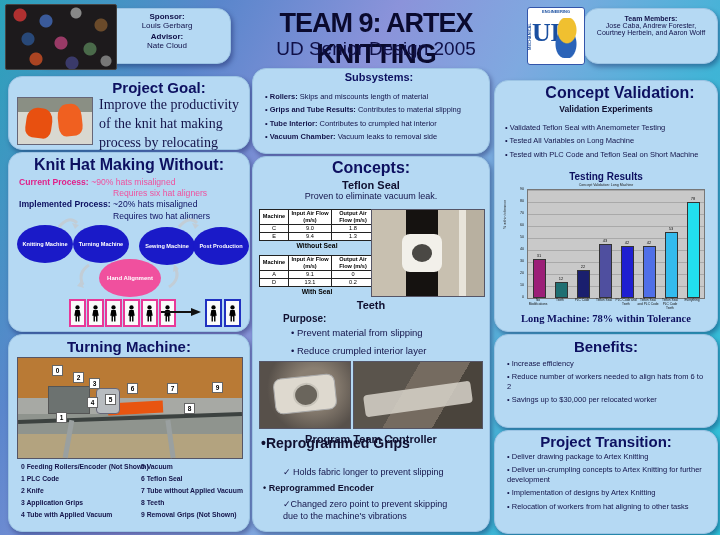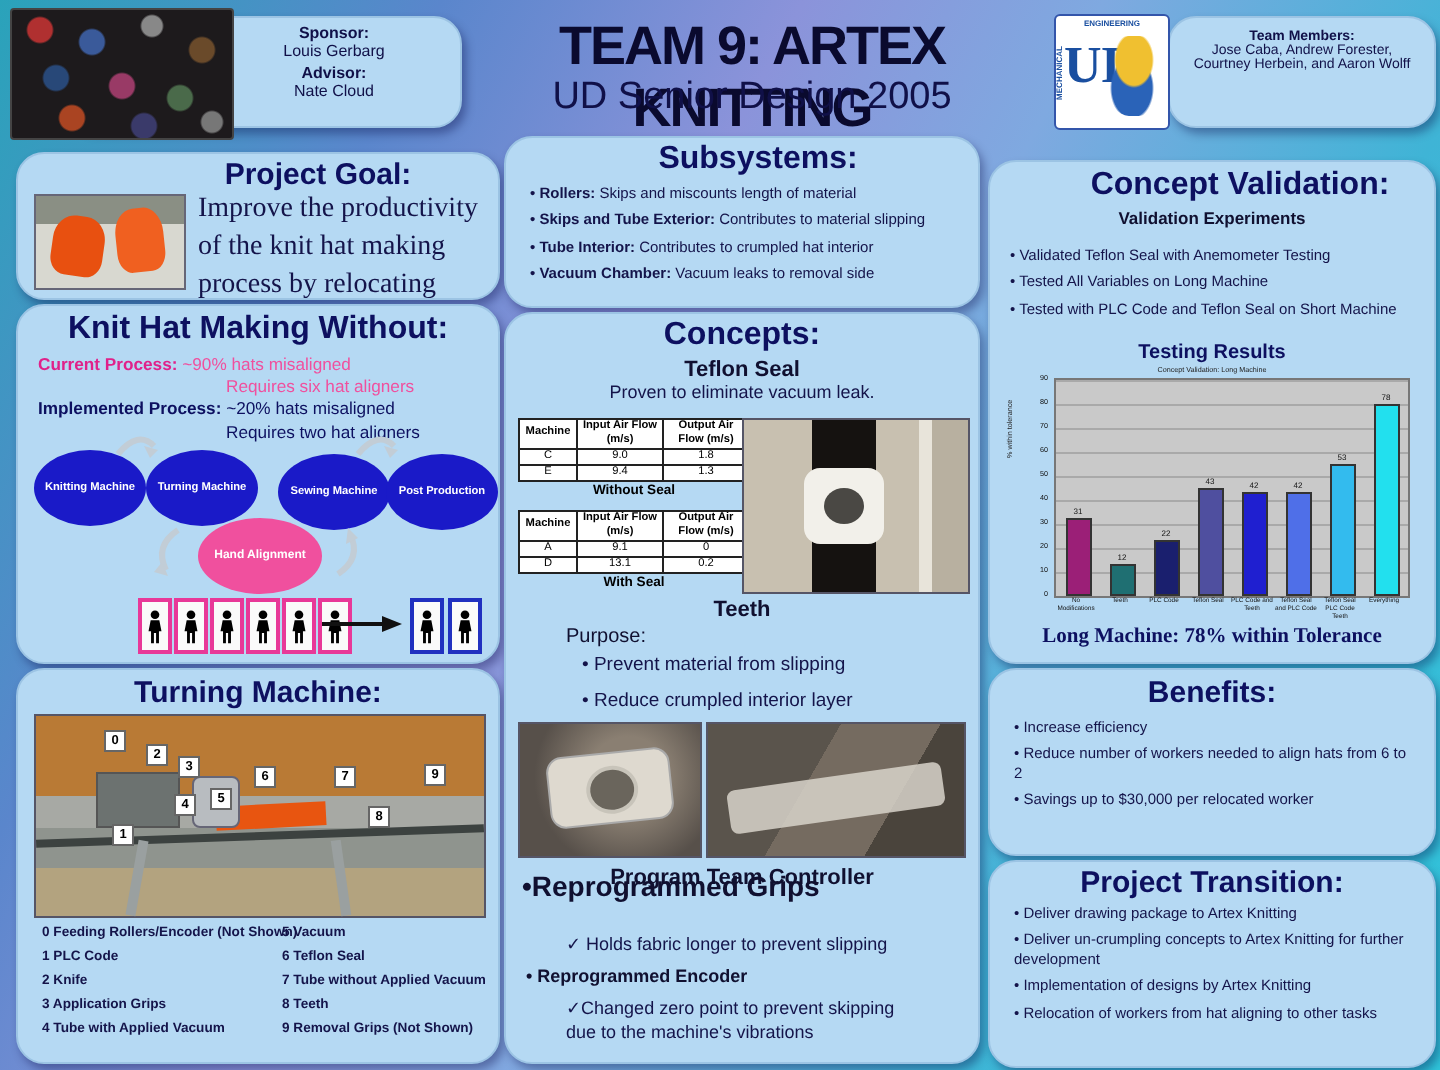--- a/index.html
+++ b/index.html
@@ -228,24 +228,24 @@
   <div class="abs legend" style="left:132px;top:126px;">
     <div>5 Vacuum</div>
     <div>6 Teflon Seal</div>
     <div>7 Tube without Applied Vacuum</div>
     <div>8 Teeth</div>
     <div>9 Removal Grips (Not Shown)</div>
   </div>
 </div>
 
 <div class="panel" style="left:252px;top:68px;width:236px;height:84px;">
-  <div class="ptitle" style="font-size:16px;margin-top:2px;padding-left:16px;">Subsystems:</div>
+  <div class="ptitle" style="font-size:11px;margin-top:2px;padding-left:16px;">Subsystems:</div>
   <div class="abs blist" style="left:12px;top:23px;font-size:7.5px;">
     <div><b>• Rollers:</b><span> Skips and miscounts length of material</span></div>
-    <div><b>• Skips and Tube Exterior:</b><span> Contributes to material slipping</span></div>
+    <div><b>• Grips and Tube Results:</b><span> Contributes to material slipping</span></div>
     <div><b>• Tube Interior:</b><span> Contributes to crumpled hat interior</span></div>
     <div><b>• Vacuum Chamber:</b><span> Vacuum leaks to removal side</span></div>
   </div>
 </div>
 
 <div class="panel" style="left:252px;top:156px;width:236px;height:374px;">
   <div class="ptitle" style="font-size:16px;margin-top:2px;">Concepts:</div>
   <div class="ptitle" style="font-size:11px;margin-top:2px;color:#101030;">Teflon Seal</div>
   <div style="text-align:center;font-size:9px;color:#14144a;">Proven to eliminate vacuum leak.</div>
 
@@ -296,21 +296,21 @@
   </div>
 
   <div class="abs" style="left:118px;top:52px;width:112px;height:86px;border:1px solid #556;background:linear-gradient(90deg,#c8c0b0 0 78%,#e8e4da 78% 84%,#b8b0a0 84% 100%);">
     <div class="abs" style="left:34px;top:0;width:32px;height:86px;background:#151210;"></div>
     <div class="abs" style="left:30px;top:24px;width:40px;height:38px;background:#f2f0ea;border-radius:8px;">
       <div class="abs" style="left:10px;top:10px;width:20px;height:18px;background:#4a4844;border-radius:50%;"></div>
     </div>
   </div>
 
   <div class="ptitle" style="font-size:11px;position:absolute;left:0;top:142px;width:100%;color:#101030;">Teeth</div>
-  <div class="abs" style="left:30px;top:156px;font-weight:normal;font-size:10px;color:#101030;text-align:center;">Purpose:</div>
+  <div class="abs" style="left:30px;top:156px;font-weight:bold;font-size:10px;color:#101030;text-align:center;">Purpose:</div>
   <div class="abs" style="left:38px;top:170px;font-size:9.5px;color:#14144a;">• Prevent material from slipping</div>
   <div class="abs" style="left:38px;top:188px;font-size:9.5px;color:#14144a;">• Reduce crumpled interior layer</div>
 
   <div class="abs" style="left:6px;top:204px;width:90px;height:66px;border:1px solid #556;background:radial-gradient(circle at 60% 40%,#8a7f72 0 30%,#57504a 70%);">
     <div class="abs" style="left:14px;top:14px;width:60px;height:34px;background:#ded9cf;border-radius:8px;border:1px solid #aaa;transform:rotate(-6deg);">
       <div class="abs" style="left:18px;top:6px;width:22px;height:20px;background:#6a655c;border-radius:50%;border:2px solid #c8c4ba;"></div>
     </div>
   </div>
   <div class="abs" style="left:100px;top:204px;width:128px;height:66px;border:1px solid #556;background:linear-gradient(120deg,#5a544c 0 40%,#756b60 40% 70%,#4a443c 70% 100%);">
     <div class="abs" style="left:10px;top:26px;width:108px;height:22px;background:#d8d4ca;opacity:.85;border-radius:4px;transform:rotate(-8deg);"></div>

